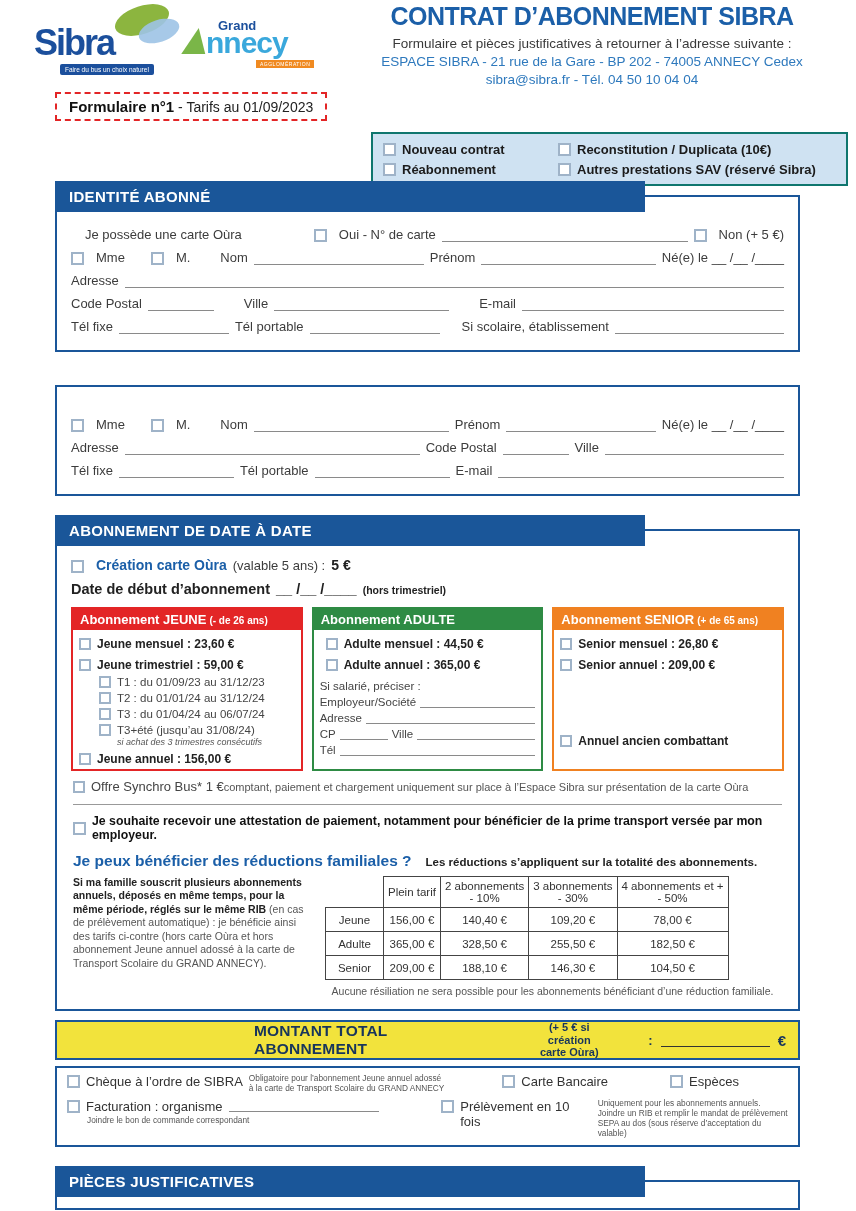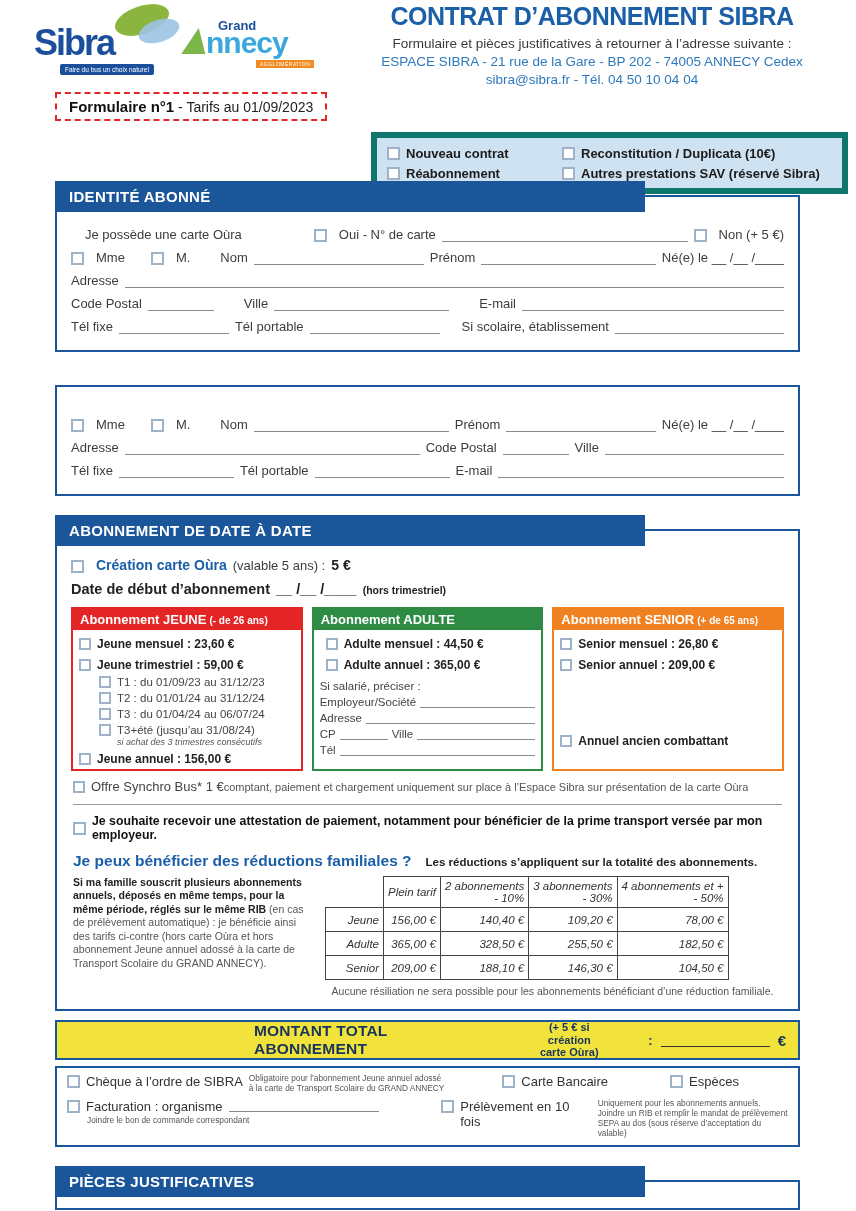--- a/index.html
+++ b/index.html
@@ -21,21 +21,21 @@
   .ga-grand { position:absolute; left:36px; top:0; color:#1b4f9c; font-weight:bold; font-size:13px; }
   .ga-tri { position:absolute; left:2px; top:10px; width:0; height:0; border-left:12px solid transparent; border-right:12px solid transparent; border-bottom:26px solid #7ab648; transform:skewX(-12deg); }
   .ga-nnecy { position:absolute; left:24px; top:8px; color:#3aa8dc; font-weight:bold; font-size:30px; letter-spacing:-1px; }
   .ga-agglo { position:absolute; left:74px; top:42px; background:#f08a21; color:#fff; font-size:5px; padding:1px 4px; letter-spacing:.5px; }
   .formno { position:absolute; left:55px; top:92px; border:2px dashed #e32526; padding:4px 12px; font-size:14px; color:#222; white-space:nowrap; }
   .formno b { font-size:15px; color:#111; }
   .hdr-right { position:absolute; left:336px; top:2px; width:512px; text-align:center; }
   .hdr-title { color:#1b5fa8; font-weight:bold; font-size:25px; letter-spacing:-.5px; }
   .hdr-sub { color:#3a3a3a; font-size:13.5px; margin-top:5px; }
   .hdr-addr, .hdr-contact { color:#2e79bd; font-size:13.5px; margin-top:3px; }
-  .optbox { position:absolute; left:371px; top:132px; width:477px; background:#cfe2f2; border:6px solid #0f766e; padding:5px 10px; display:grid; grid-template-columns:175px 1fr; grid-auto-rows:20px; align-items:center; }
+  .optbox { position:absolute; left:371px; top:132px; width:477px; background:#cfe2f2; border:2px solid #0f766e; padding:5px 10px; display:grid; grid-template-columns:175px 1fr; grid-auto-rows:20px; align-items:center; }
   .optbox .cbi { font-weight:bold; font-size:13px; color:#1b1b1b; display:flex; align-items:center; }
 
   
   .cb { width:13px; height:13px; border:2px solid #9fb3c8; background:#fff; display:inline-block; flex:none; margin-right:6px; }
   .cb.sm { width:12px; height:12px; }
   .sections { margin-left:55px; width:745px; }
   .section { border:2px solid #1a5699; position:relative; margin-top:33px; }
   .tab { position:absolute; top:-16px; left:-2px; width:590px; height:31px; background:#1a5699; color:#fff; font-weight:bold; font-size:15px; letter-spacing:.3px; display:flex; align-items:center; padding-left:14px; }
   .sc { padding:22px 14px 8px 14px; }
   .r { display:flex; align-items:flex-end; margin:8px 0; gap:6px; font-size:13px; color:#3c3c3c; }
@@ -63,21 +63,21 @@
   .hr { border-top:1.2px solid #999; margin:10px 2px 0 2px; }
   .attest { display:flex; align-items:center; margin:9px 2px 0 2px; font-weight:bold; font-size:12.3px; color:#111; }
 
   
   .redhead { display:flex; align-items:baseline; margin:10px 2px 0 2px; gap:14px; }
   .redq { font-size:15.5px; } .rednote { font-weight:bold; font-size:11.5px; color:#222; }
   .redwrap { display:flex; gap:12px; margin:6px 2px 0 2px; }
   .redtxt { width:240px; font-size:10.5px; color:#555; line-height:1.28; }
   .redtxt b { color:#222; }
   table.rt { border-collapse:collapse; flex:1; font-size:11.5px; color:#333; }
-  table.rt td { border:1.2px solid #444; text-align:right; vertical-align:middle; padding:3px 4px; height:24px;font-style:italic; }
+  table.rt td { border:1.2px solid #444; text-align:center; vertical-align:middle; padding:3px 4px; height:24px; }
   table.rt td.nb { border:none; }
   table.rt td.rl { font-size:11.5px; width:58px; }
   .tnote { text-align:center; font-size:10.5px; color:#555; margin:5px 0 2px 250px; }
 
   
   .montant { display:flex; align-items:center; background:#f2e33c; border:2px solid #1a5699; margin-top:9px; padding:3px 12px; height:40px; }
   .m-lab { font-weight:bold; font-size:15.5px; color:#17355c; margin-left:185px; letter-spacing:.2px; }
   .m-note { font-weight:bold; font-size:11px; color:#17355c; text-align:center; line-height:1.15; margin-left:24px; }
   .m-colon { font-weight:bold; margin-left:36px; color:#17355c; }
   .m-fl { width:110px; border-bottom:1.3px solid #333; height:13px; margin:0 8px; }

